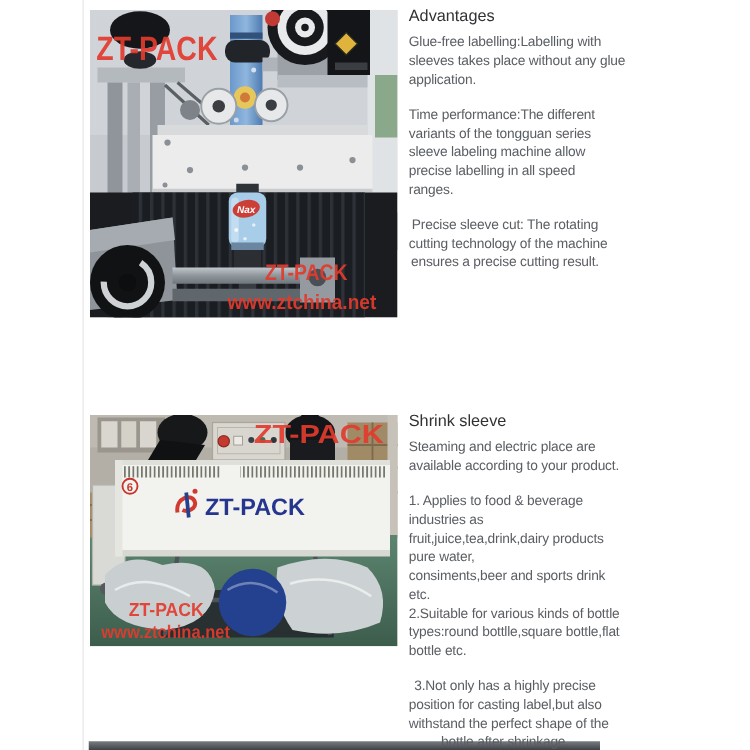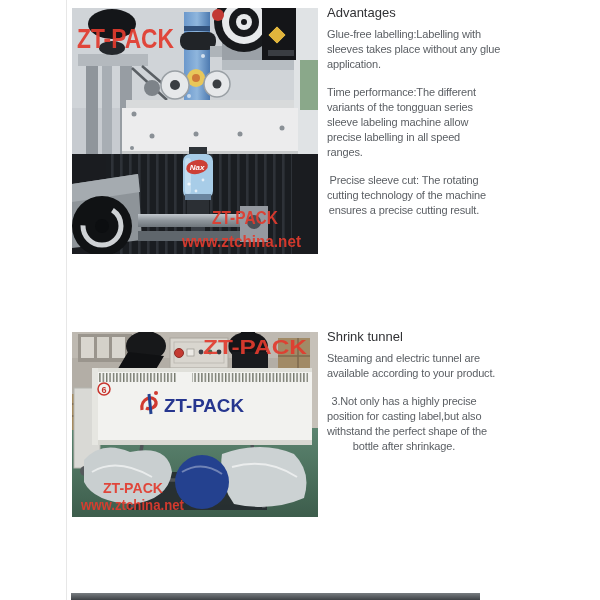--- a/index.html
+++ b/index.html
@@ -242,24 +242,33 @@
 sleeve labeling machine allow
 precise labelling in all speed
 ranges.</p>
         <p class="para">Precise sleeve cut: The rotating
 cutting technology of the machine
 ensures a precise cutting result.</p>
       </div>
   </section>
 
   <section class="text-col sec2">
-    <h2>Shrink tunnel</h2>
+    <h2>Shrink sleeve</h2>
     <div>
-        <p class="para">Steaming and electric tunnel are
+        <p class="para">Steaming and electric place are
 available according to your product.</p>
+        <p class="para">1. Applies to food &amp; beverage
+industries as
+fruit,juice,tea,drink,dairy products
+pure water,
+consiments,beer and sports drink
+etc.
+2.Suitable for various kinds of bottle
+types:round bottlle,square bottle,flat
+bottle etc.</p>
         <p class="para">3.Not only has a highly precise
 position for casting label,but also
 withstand the perfect shape of the
 bottle after shrinkage.</p>
       </div>
   </section>
 
 </div>
 
 </body></html>

